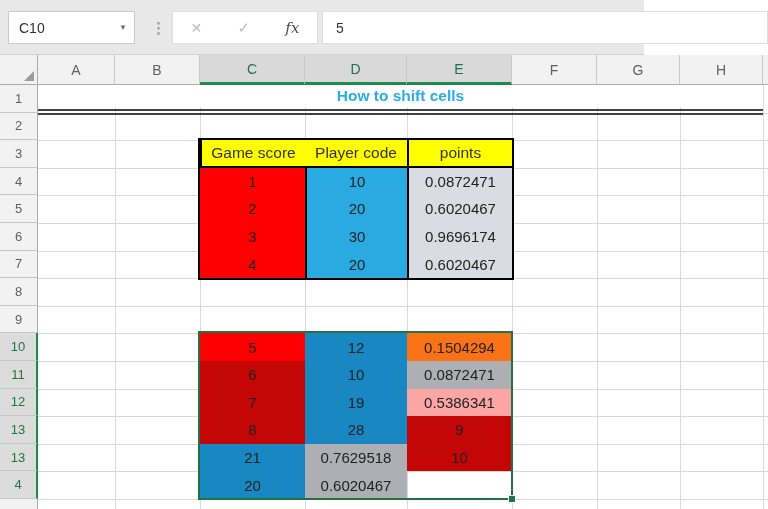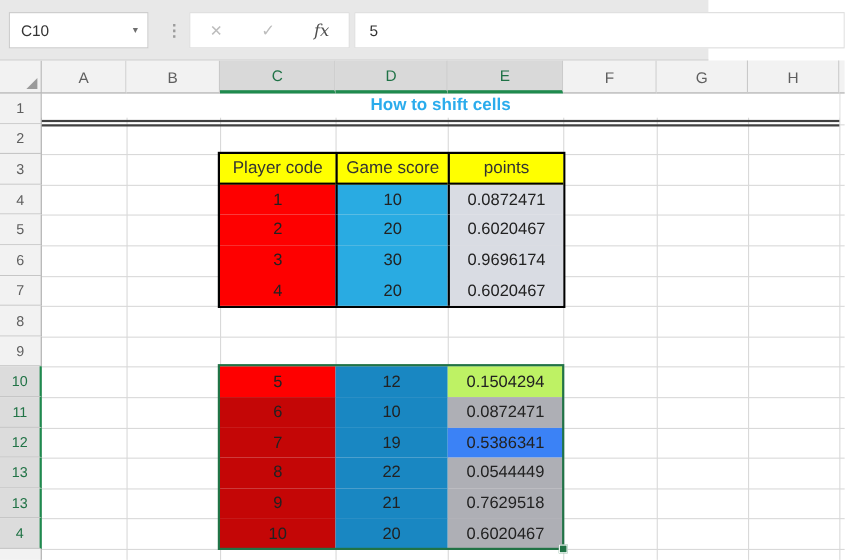--- a/index.html
+++ b/index.html
@@ -112,50 +112,49 @@
       <div class="colhdr" style="left: 512px; width: 85px;">F</div>
       <div class="colhdr" style="left: 597px; width: 83px;">G</div>
       <div class="colhdr" style="left: 680px; width: 83px;">H</div>
     </div>
 
   <div id="sheet">
     <div class="titlecell">How to shift cells</div>
     <div class="dblline"></div>
 
     <div id="table1">
+      <div class="th c1" style="background: rgb(255, 255, 0);">Game score</div>
       <div class="th" style="background: rgb(255, 255, 0);">Player code</div>
-      <div class="th c1" style="background: rgb(255, 255, 0);">Game score</div>
       <div class="th c2" style="background: rgb(255, 255, 0);">points</div>
     <div class="td" style="background: rgb(254, 0, 0);">1</div>
         <div class="td c1" style="background: rgb(41, 171, 226);">10</div>
         <div class="td c2" style="background: rgb(217, 220, 227);">0.0872471</div>
         <div class="td" style="background: rgb(254, 0, 0);">2</div>
         <div class="td c1" style="background: rgb(41, 171, 226);">20</div>
         <div class="td c2" style="background: rgb(217, 220, 227);">0.6020467</div>
         <div class="td" style="background: rgb(254, 0, 0);">3</div>
         <div class="td c1" style="background: rgb(41, 171, 226);">30</div>
         <div class="td c2" style="background: rgb(217, 220, 227);">0.9696174</div>
         <div class="td" style="background: rgb(254, 0, 0);">4</div>
         <div class="td c1" style="background: rgb(41, 171, 226);">20</div>
         <div class="td c2" style="background: rgb(217, 220, 227);">0.6020467</div>
       </div>
 
     <div id="table2">
         <div class="td" style="background: rgb(254, 0, 0);">5</div>
         <div class="td" style="background: rgb(25, 135, 194);">12</div>
-        <div class="td" style="background: #bef264;">0.1504294</div>
+        <div class="td" style="background: #f97316;">0.1504294</div>
         <div class="td" style="background: rgb(196, 6, 6);">6</div>
         <div class="td" style="background: rgb(25, 135, 194);">10</div>
         <div class="td" style="background: rgb(174, 175, 181);">0.0872471</div>
         <div class="td" style="background: rgb(196, 6, 6);">7</div>
         <div class="td" style="background: rgb(25, 135, 194);">19</div>
-        <div class="td" style="background: #3b82f6;">0.5386341</div>
+        <div class="td" style="background: #fca5a5;">0.5386341</div>
         <div class="td" style="background: rgb(196, 6, 6);">8</div>
-        <div class="td" style="background: rgb(25, 135, 194);">22</div>
-        <div class="td" style="background: rgb(174, 175, 181);">0.0544449</div>
+        <div class="td" style="background: rgb(25, 135, 194);">28</div>
         <div class="td" style="background: rgb(196, 6, 6);">9</div>
         <div class="td" style="background: rgb(25, 135, 194);">21</div>
         <div class="td" style="background: rgb(174, 175, 181);">0.7629518</div>
         <div class="td" style="background: rgb(196, 6, 6);">10</div>
         <div class="td" style="background: rgb(25, 135, 194);">20</div>
         <div class="td" style="background: rgb(174, 175, 181);">0.6020467</div>
       </div>
 
     <div class="selbox"></div>
     <div class="fillhandle"></div>

